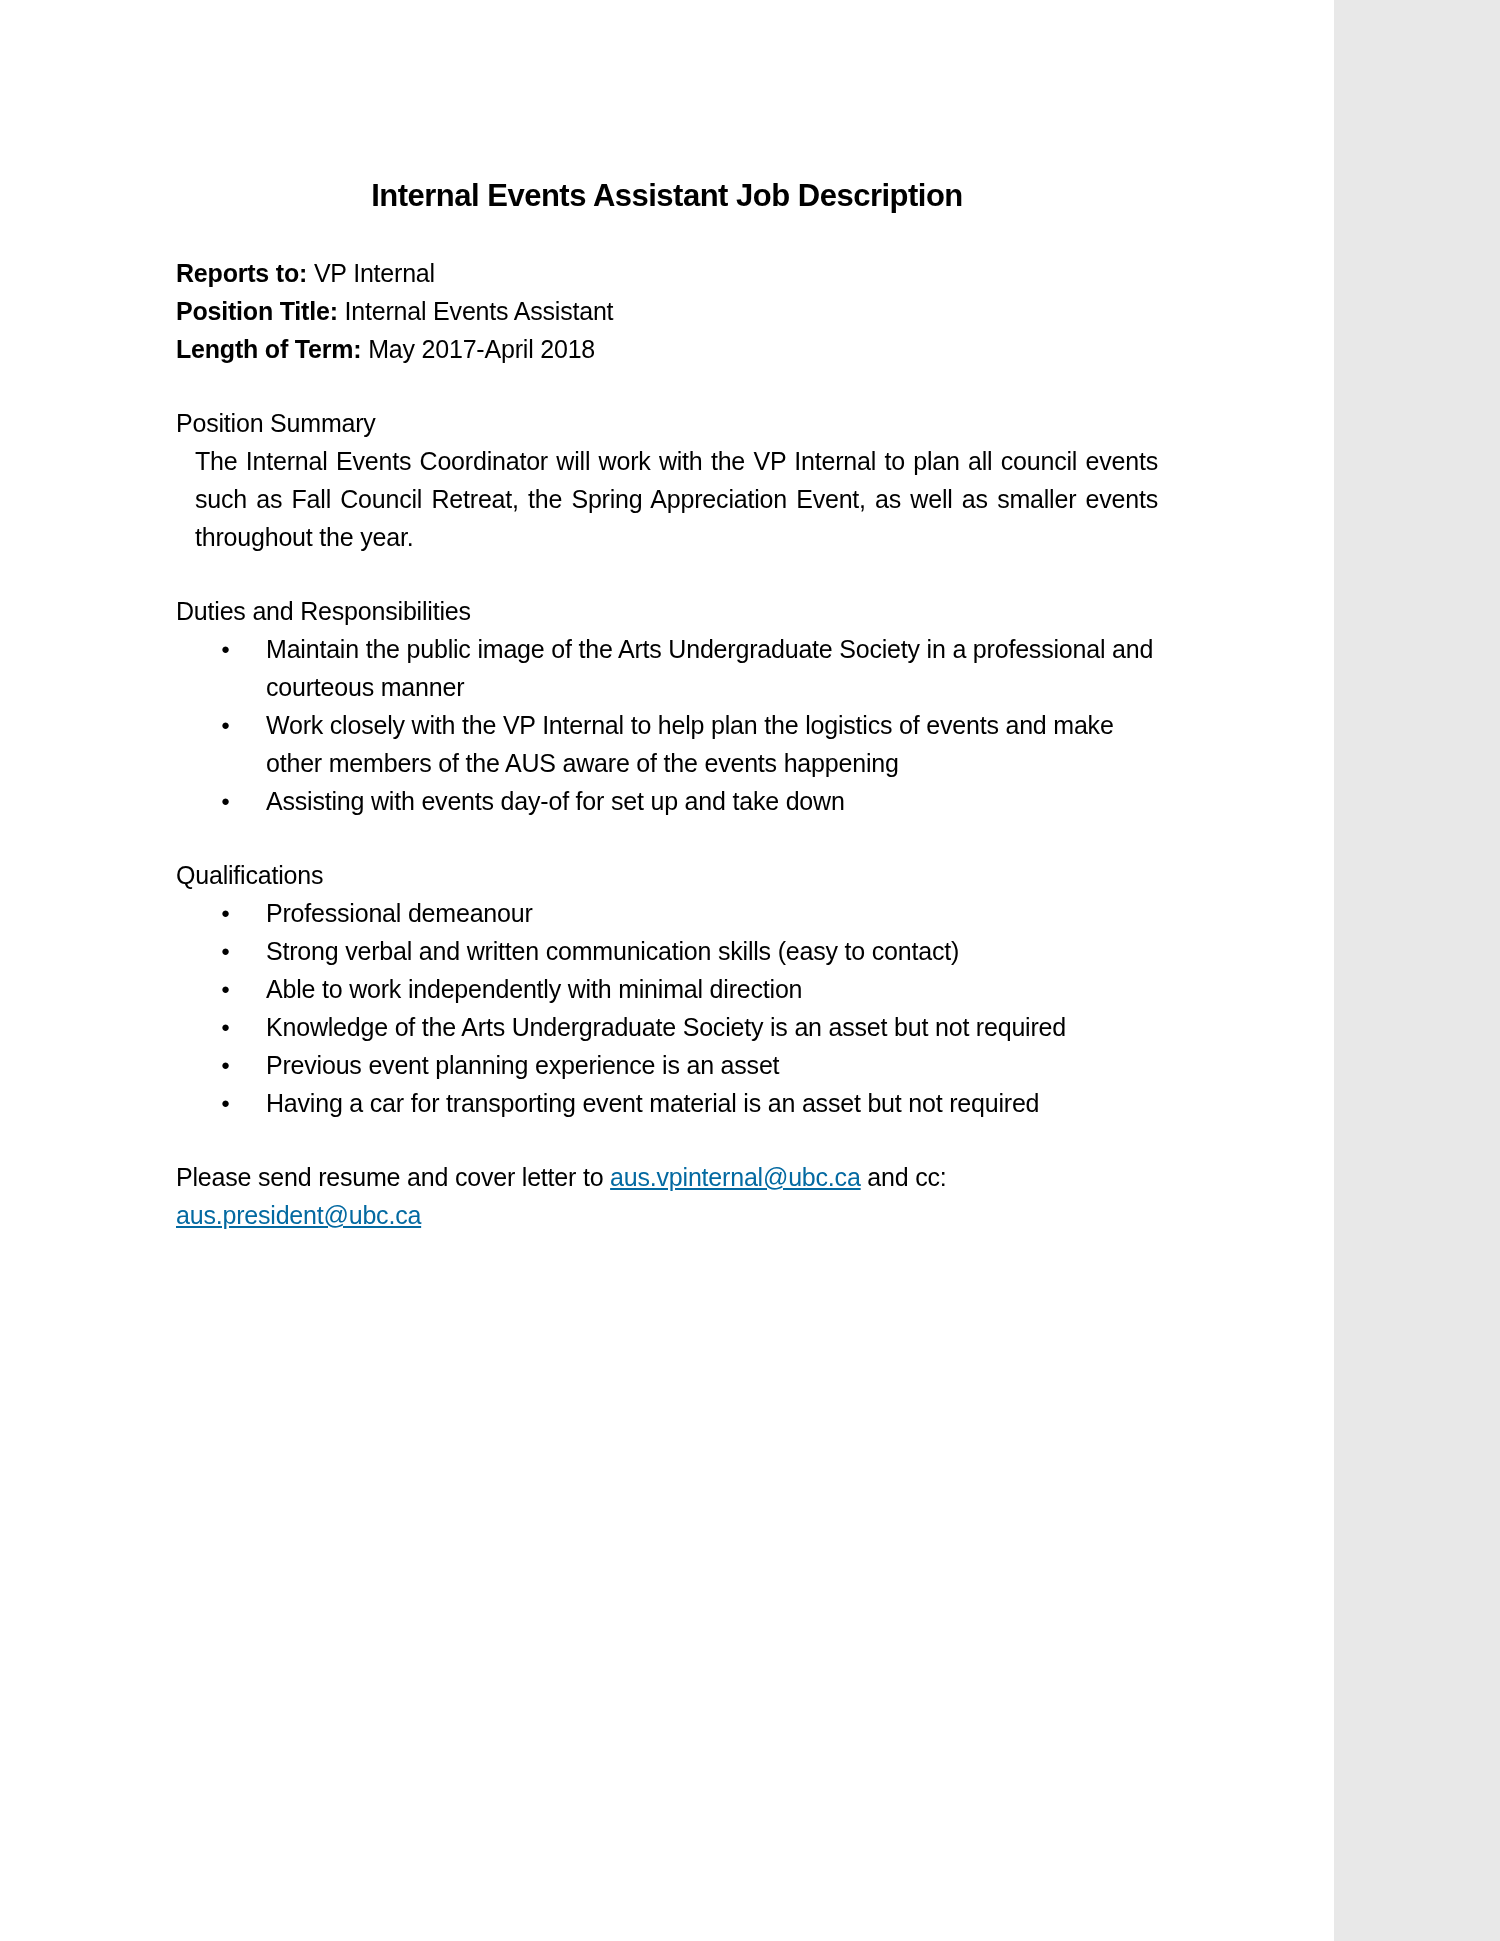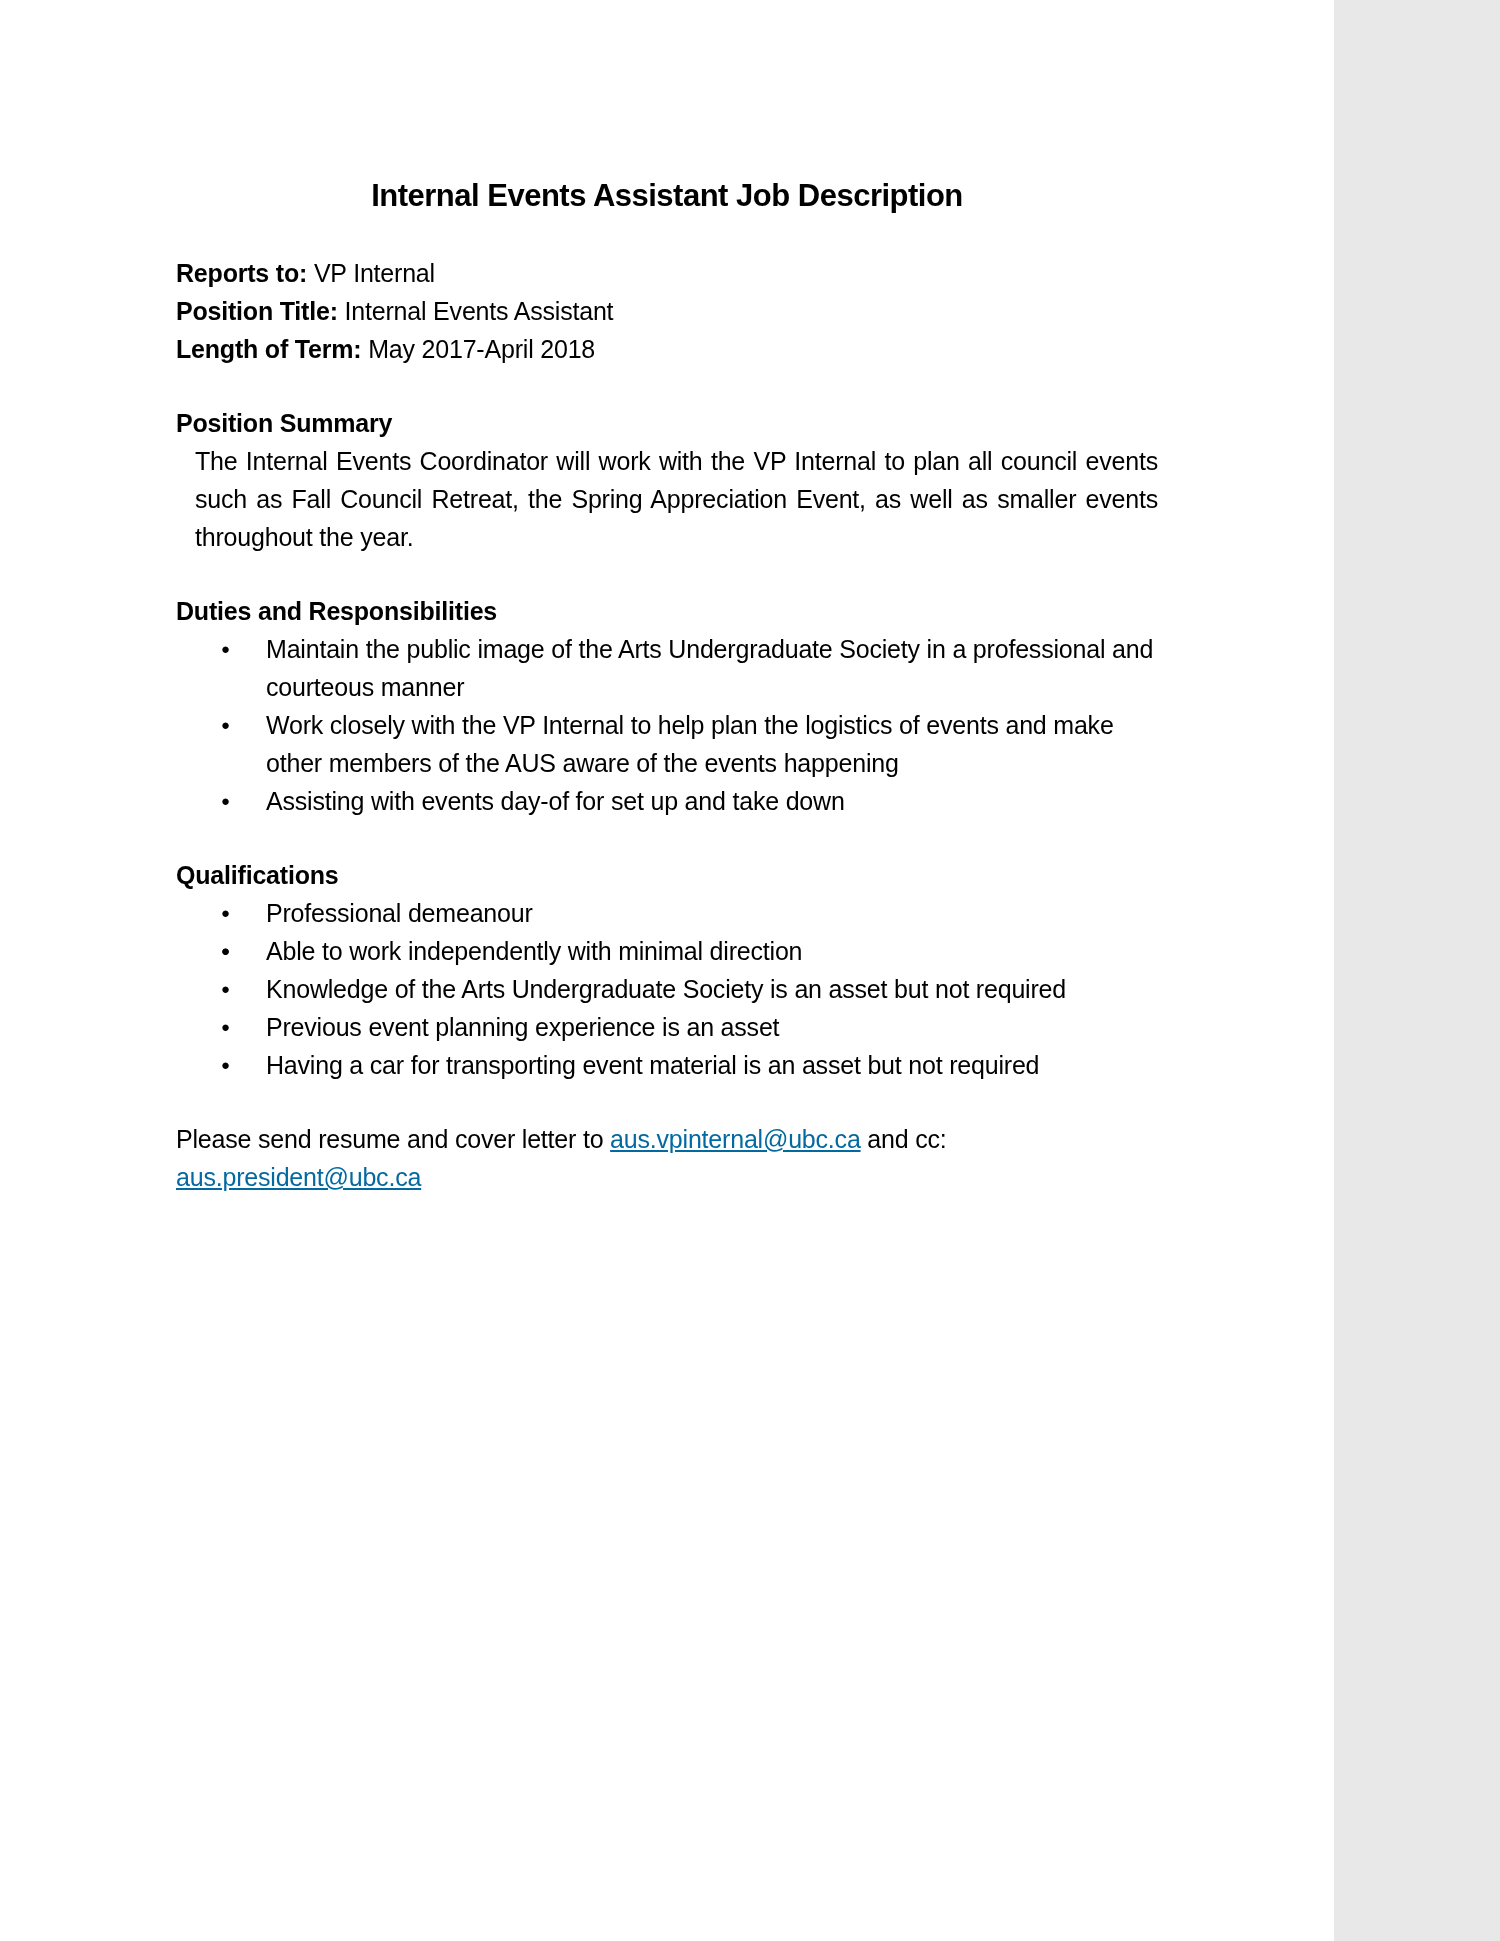--- a/index.html
+++ b/index.html
@@ -26,21 +26,21 @@
   .blank { height: 36px; }
   .line {
     font-size: 25px;
     line-height: 38px;
     letter-spacing: -0.2px;
   }
   .bold { font-weight: 700; }
   .heading {
     font-size: 25px;
     line-height: 38px;
-    font-weight: 700;
+    font-weight: 400;
     letter-spacing: -0.2px;
   }
   .para {
     font-size: 25px;
     line-height: 38px;
     letter-spacing: -0.2px;
   }
   .para.justified { text-align: justify; margin-left: 19px; }
   ul.doc-list { list-style: none; }
   ul.doc-list li {
@@ -104,21 +104,21 @@
     </ul>
 
     <div class="blank"></div>
 
     <div class="heading">Qualifications</div>
     <ul class="doc-list">
       <li>
         <span class="marker">●</span><span>Professional demeanour</span>
       </li>
       <li>
-        <span class="marker">●</span>
+        <span class="marker">●</span><span>Strong verbal and written communication skills (easy to contact)</span>
       </li>
       <li>
         <span class="marker">●</span><span>Able to work independently with minimal direction</span>
       </li>
       <li>
         <span class="marker">●</span><span>Knowledge of the Arts Undergraduate Society is an asset but not required</span>
       </li>
       <li>
         <span class="marker">●</span><span>Previous event planning experience is an asset</span>
       </li>

